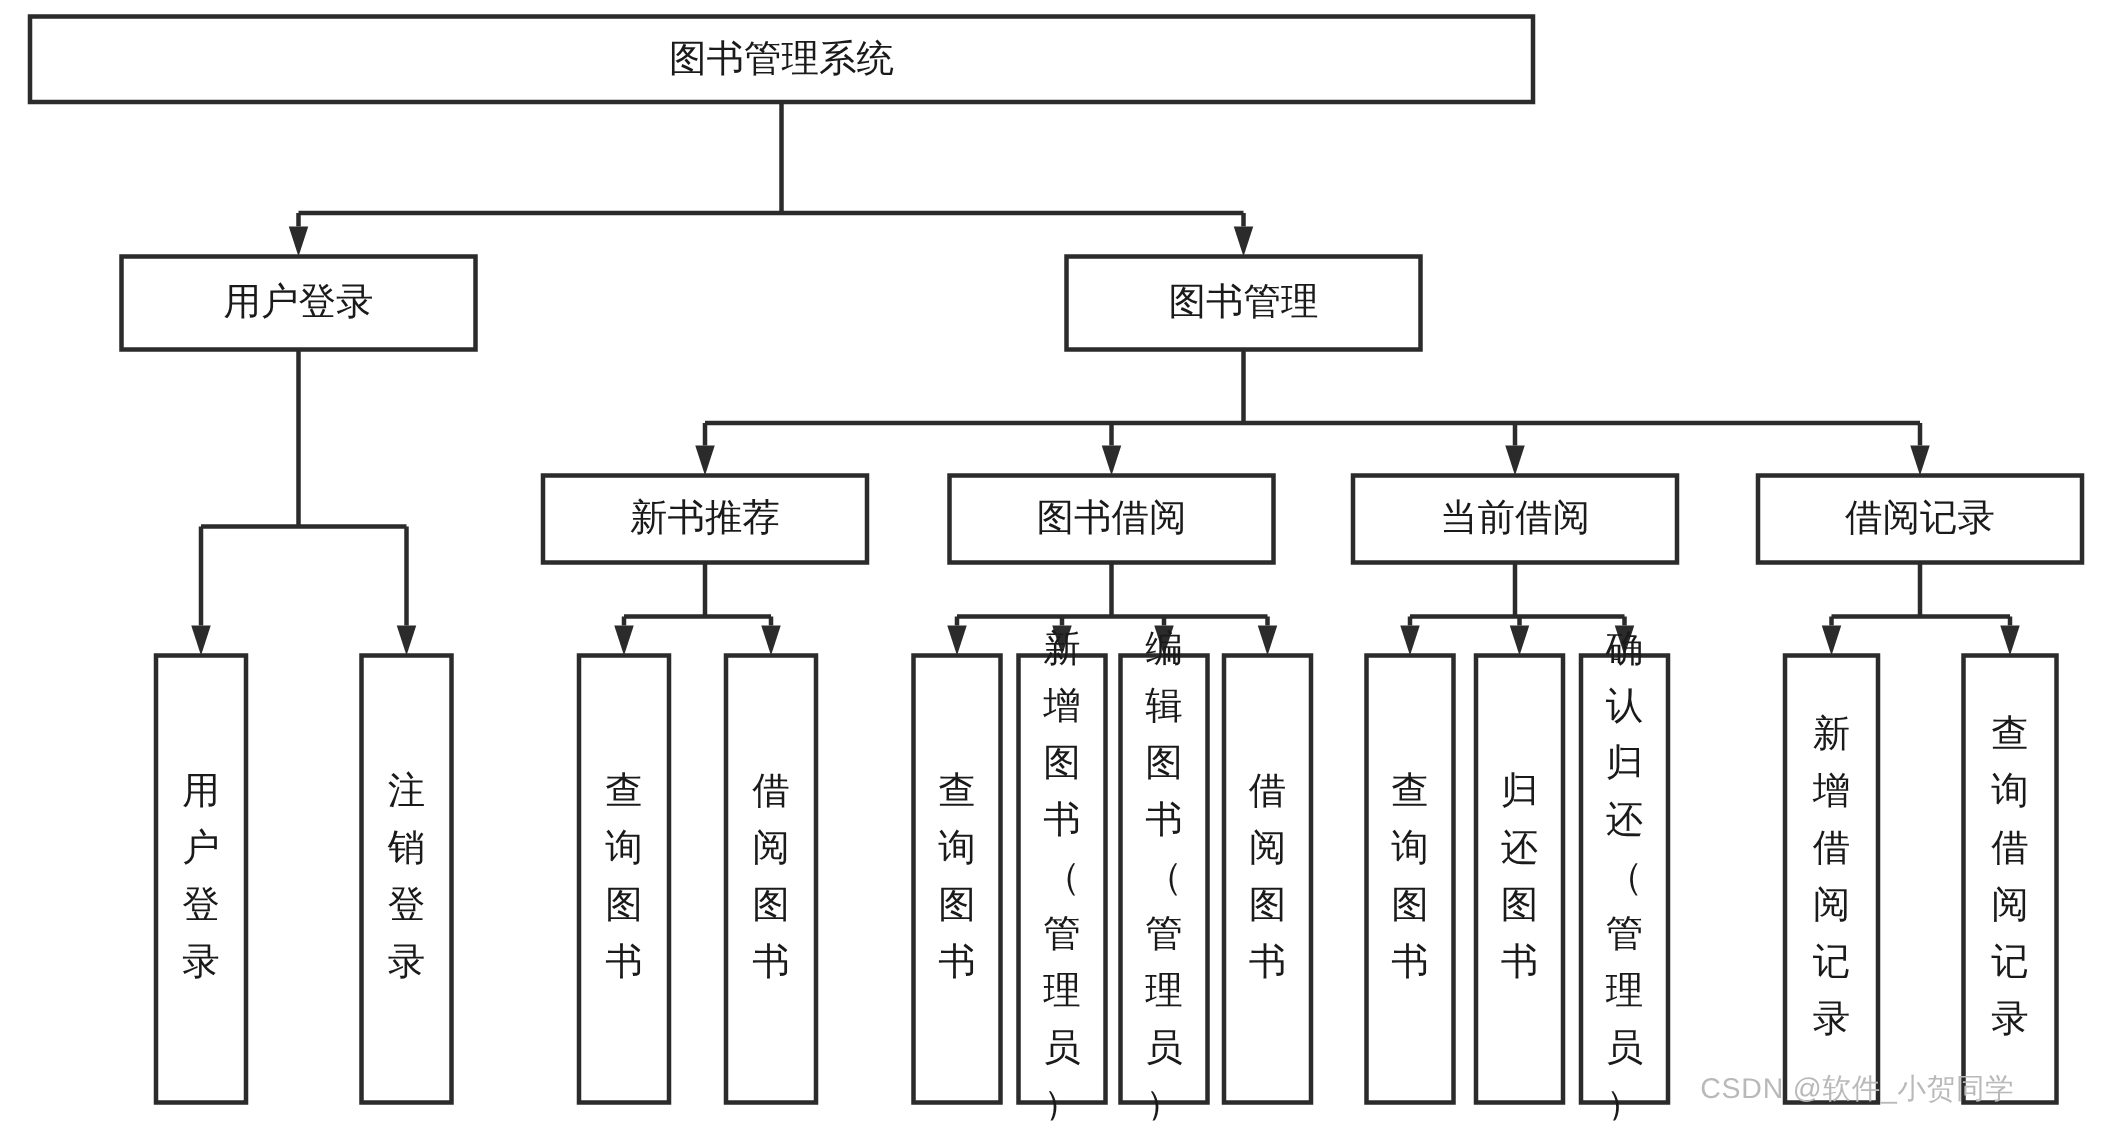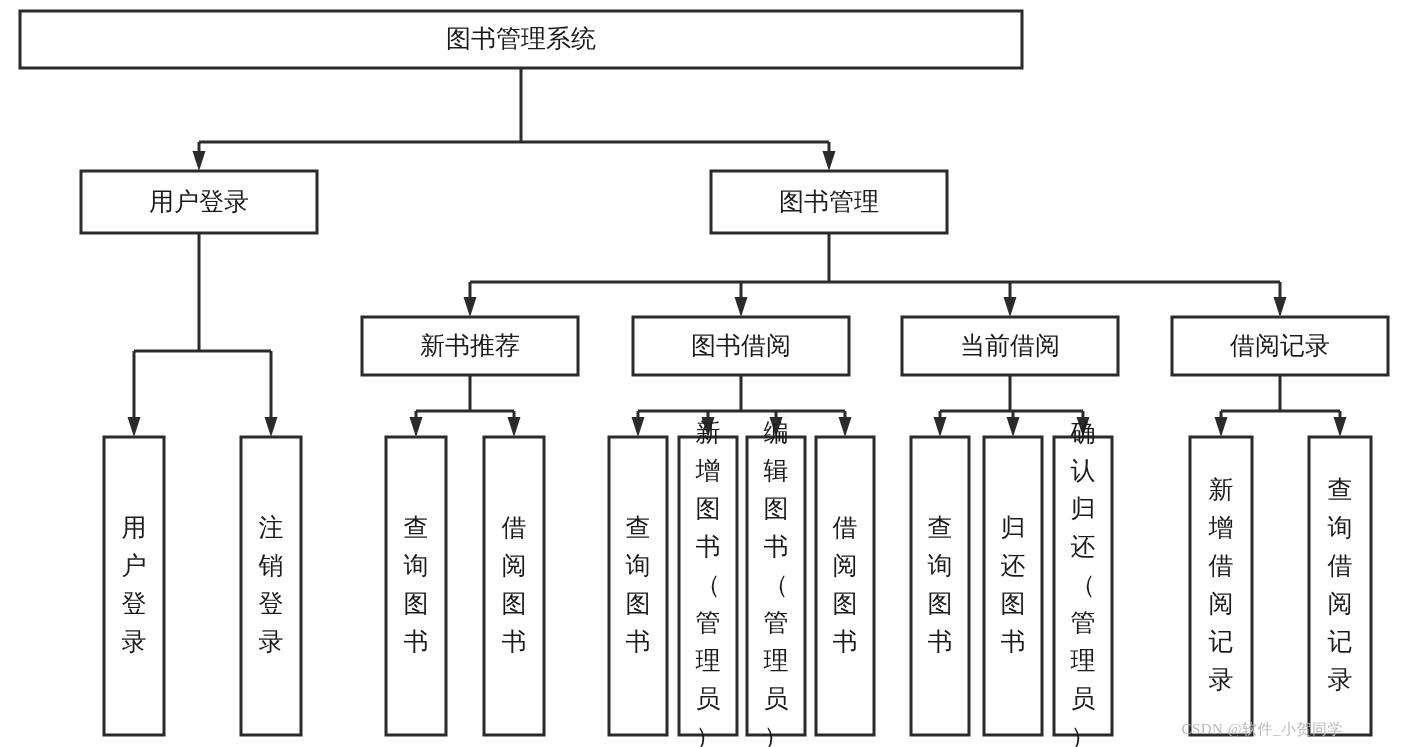--- a/index.html
+++ b/index.html
@@ -50,22 +50,22 @@
   .node-label-vertical {
     font-family: "Liberation Sans", "DejaVu Sans", sans-serif;
     fill: #1a1a1a;
     font-size: 25px;
     text-anchor: middle;
   }
   .watermark {
     position: absolute;
     right: 14px;
     bottom: 8px;
-    font-family: Liberation Serif, serif;
-    font-size: 15px;
+    font-family: Liberation Sans, sans-serif;
+    font-size: 19px;
     color: #b9b9b9;
     letter-spacing: 0.5px;
     white-space: nowrap;
     pointer-events: none;
     margin-top: 38px;
   }
 </style>
 </head>
 <body>
 

